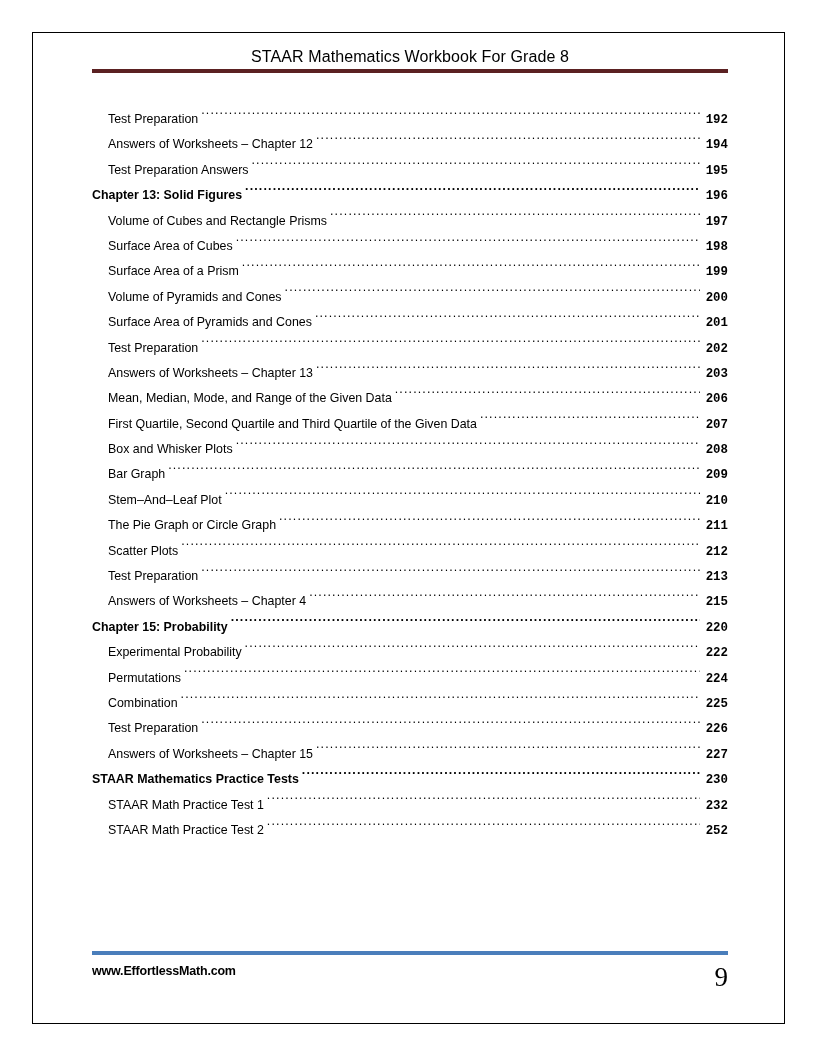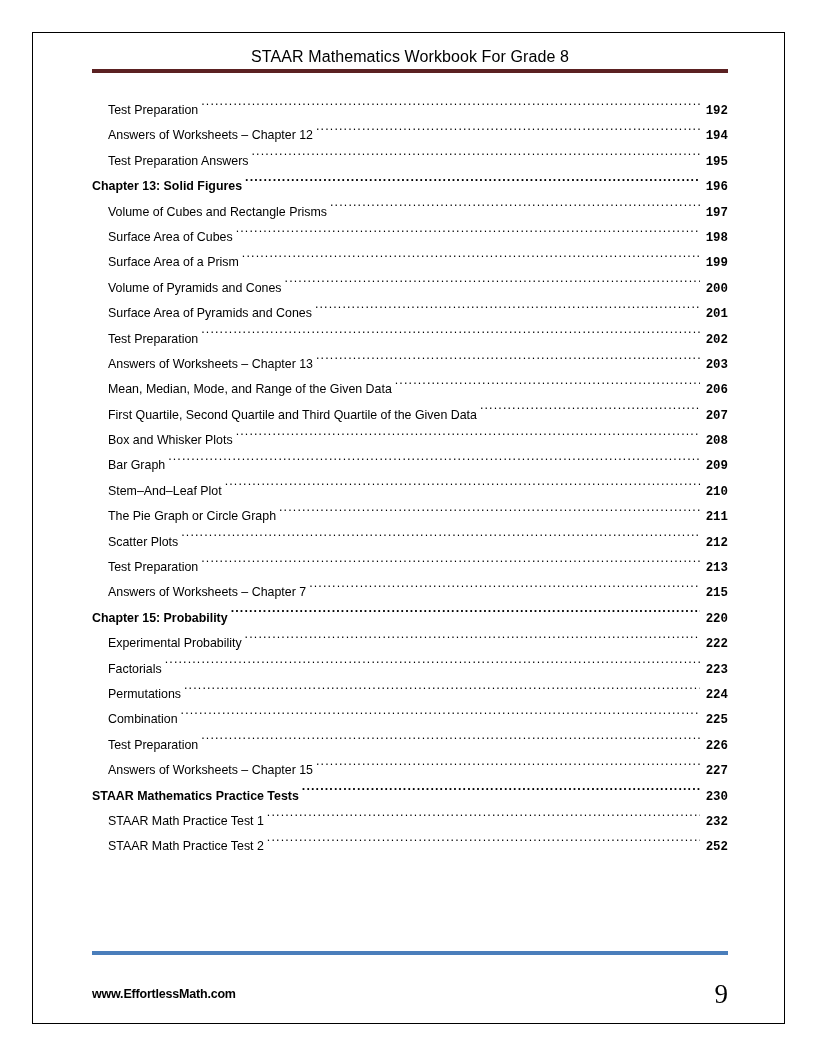--- a/index.html
+++ b/index.html
@@ -47,21 +47,21 @@
   }
   .header-rule {
     margin-top: 3px;
     height: 4px;
     width: 100%;
     background: #5b2122;
   }
 
   
   .toc {
-    margin-top: 25px;
+    margin-top: 34px;
   }
   .toc-row {
     display: flex;
     align-items: baseline;
     height: 25.4px;
     font-size: 12.4px;
     line-height: 25.4px;
     white-space: nowrap;
   }
   .toc-row .label {
@@ -119,23 +119,23 @@
     left: 92px;
     top: 951px;
     width: 636px;
   }
   .footer-rule {
     height: 4px;
     width: 100%;
     background: #4a7ebb;
   }
   .footer-body {
-    margin-top: 26px;
+    margin-top: 9px;
     display: flex;
-    align-items: center;
+    align-items: flex-start;
     justify-content: space-between;
   }
   .footer-url {
     font-size: 12.5px;
     font-weight: bold;
     letter-spacing: -0.2px;
   }
   .footer-pageno {
     font-family: "Liberation Serif", serif;
     font-size: 27px;
@@ -245,38 +245,33 @@
         <span class="label">Scatter Plots</span>
         <span class="leader"></span>
         <span class="pageno">212</span>
       </div>
       <div class="toc-row level-section">
         <span class="label">Test Preparation</span>
         <span class="leader"></span>
         <span class="pageno">213</span>
       </div>
       <div class="toc-row level-section">
-        <span class="label">Answers of Worksheets – Chapter 7</span>
+        <span class="label">Answers of Worksheets – Chapter 4</span>
         <span class="leader"></span>
         <span class="pageno">215</span>
       </div>
       <div class="toc-row level-chapter">
         <span class="label">Chapter 15: Probability</span>
         <span class="leader"></span>
         <span class="pageno">220</span>
       </div>
       <div class="toc-row level-section">
         <span class="label">Experimental Probability</span>
         <span class="leader"></span>
         <span class="pageno">222</span>
-      </div>
-      <div class="toc-row level-section">
-        <span class="label">Factorials</span>
-        <span class="leader"></span>
-        <span class="pageno">223</span>
       </div>
       <div class="toc-row level-section">
         <span class="label">Permutations</span>
         <span class="leader"></span>
         <span class="pageno">224</span>
       </div>
       <div class="toc-row level-section">
         <span class="label">Combination</span>
         <span class="leader"></span>
         <span class="pageno">225</span>

